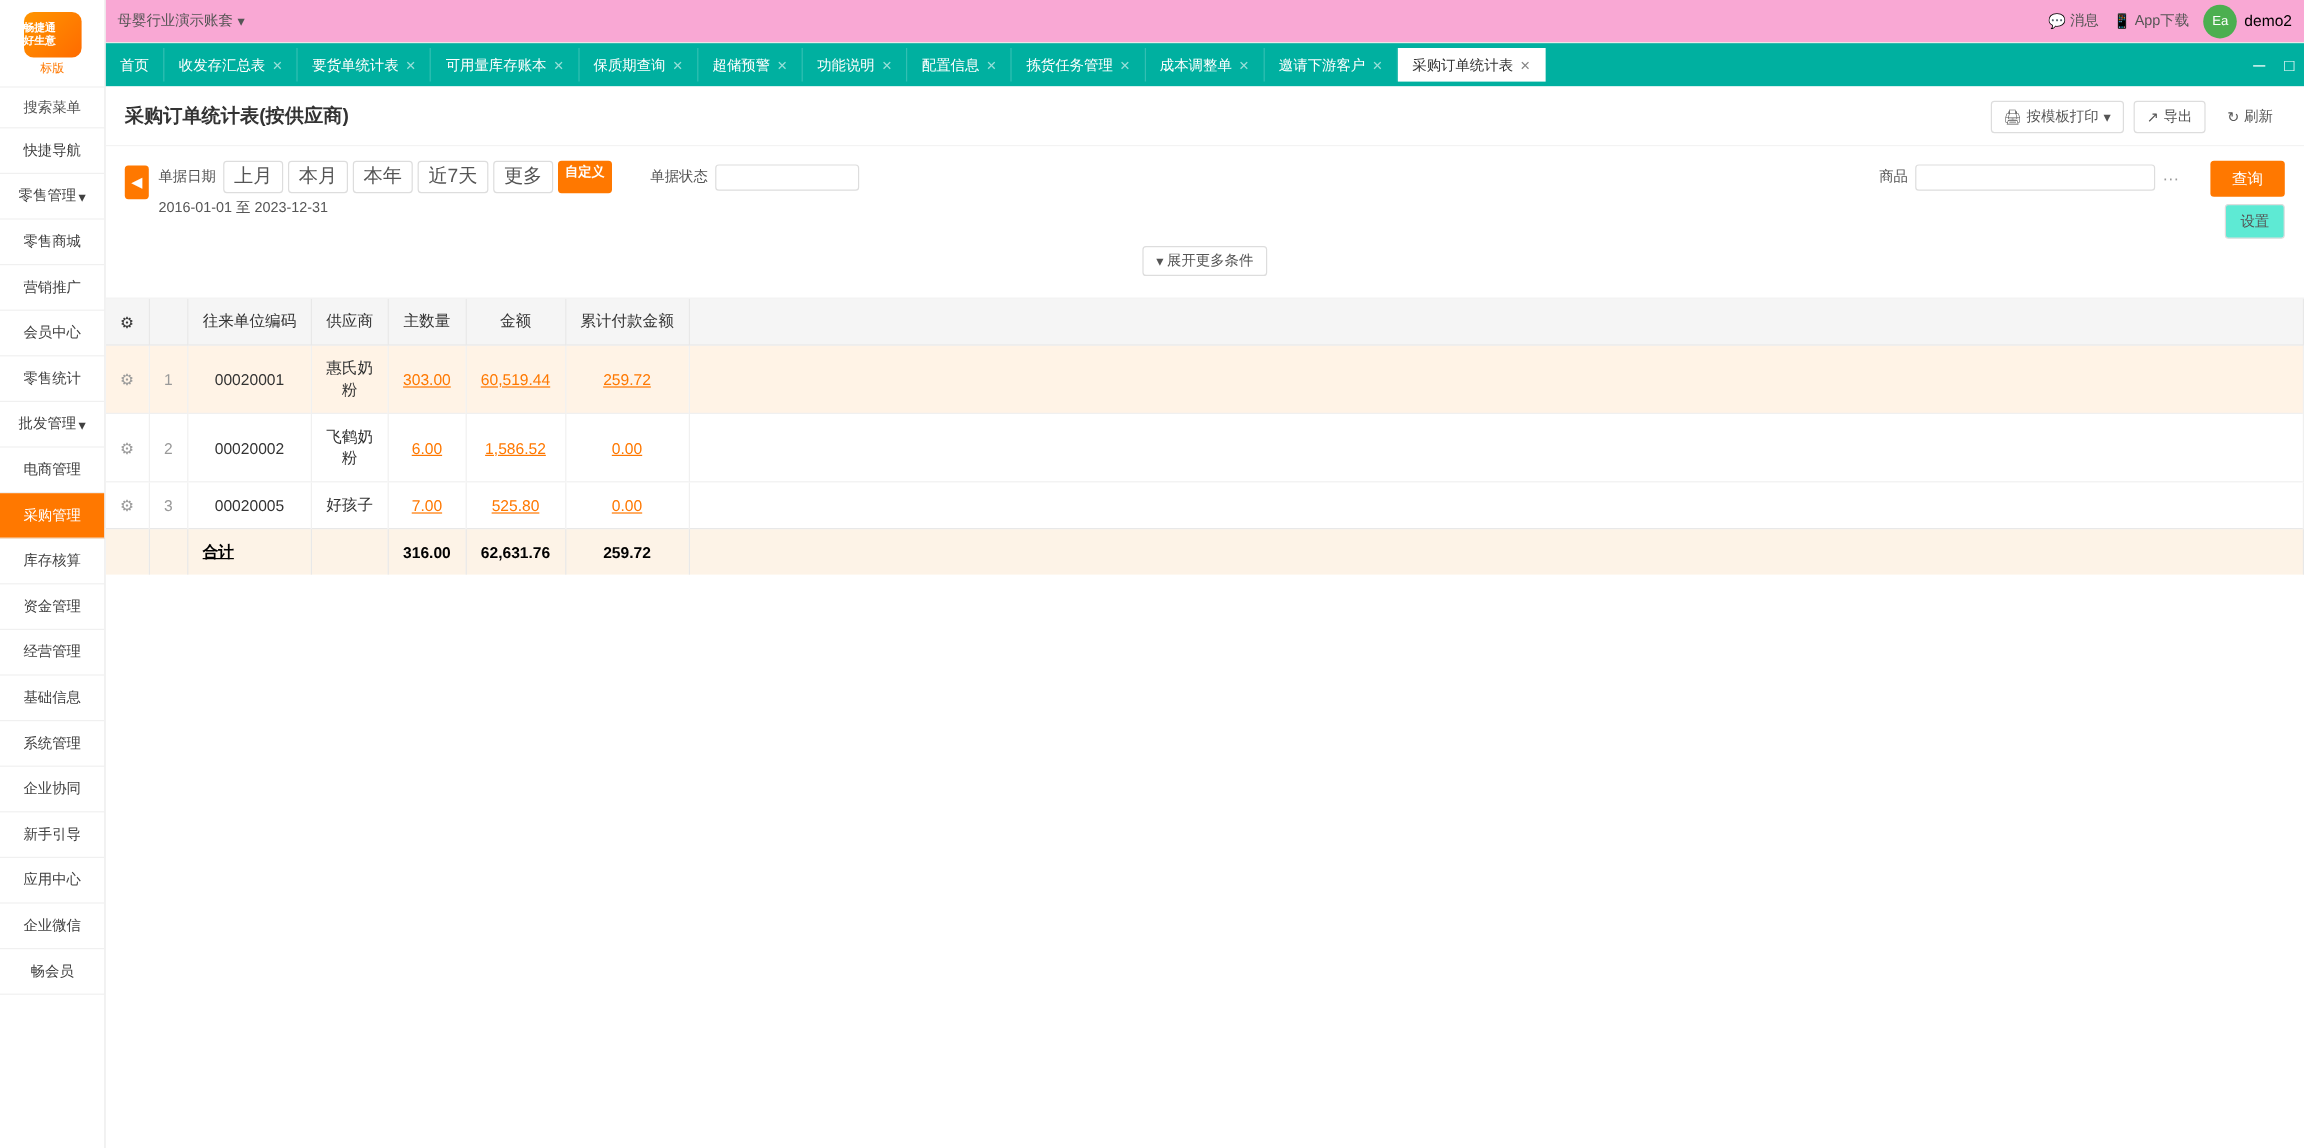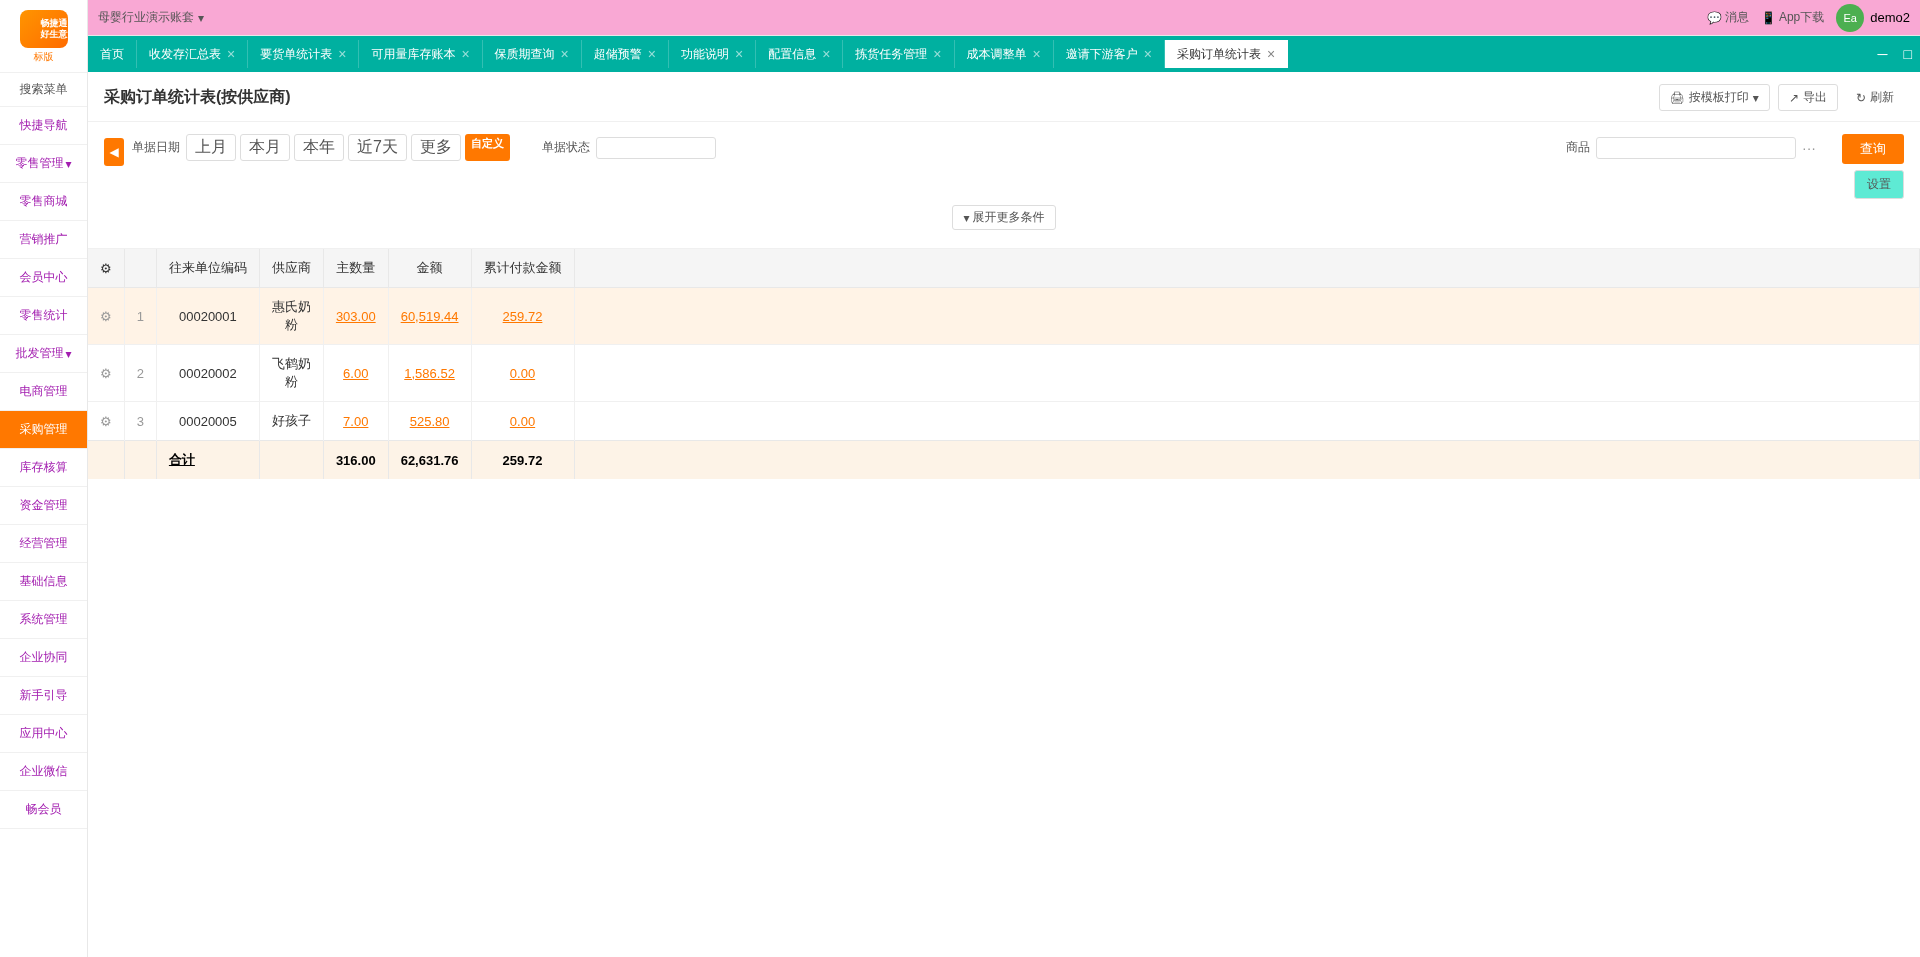--- a/index.html
+++ b/index.html
@@ -1,24 +1,24 @@
 <!DOCTYPE html>
 <html><head>
   <meta charset="utf-8">
   <style>
     * { box-sizing: border-box; margin: 0; padding: 0; }
     body { font-family: 'Microsoft YaHei', Arial, sans-serif; font-size: 13px; background: #f5f5f5; display: flex; height: 957px; overflow: hidden; }
 
     
     .sidebar { width: 88px; background: #fff; border-right: 1px solid #e8e8e8; display: flex; flex-direction: column; height: 100%; overflow-y: auto; }
     .sidebar-logo { display: flex; flex-direction: column; align-items: center; padding: 10px 5px 8px; border-bottom: 1px solid #f0f0f0; }
-    .sidebar-logo-img { width: 48px; height: 38px; background: linear-gradient(135deg, #ff9500, #ff6b00); border-radius: 8px; display: flex; align-items: center; justify-content: flex-end; color: white; font-size: 10px; font-weight: bold; }
+    .sidebar-logo-img { width: 48px; height: 38px; background: linear-gradient(135deg, #ff9500, #ff6b00); border-radius: 8px; display: flex; align-items: center; justify-content: flex-start; color: white; font-size: 10px; font-weight: bold; }
     .sidebar-logo-text { font-size: 10px; color: #ff7800; margin-top: 2px; }
     .sidebar-search { padding: 8px 6px; font-size: 12px; color: #555; text-align: center; cursor: pointer; border-bottom: 1px solid #f0f0f0; }
-    .sidebar-nav-item { padding: 10px 5px; text-align: center; cursor: pointer; font-size: 12px; color: #a21caf; border-bottom: 1px solid #f0f0f0; }
+    .sidebar-nav-item { padding: 10px 5px; text-align: center; cursor: pointer; font-size: 12px; color: #404040; border-bottom: 1px solid #f0f0f0; }
     .sidebar-nav-item.active { background: #ff7800; color: #fff; }
     .sidebar-nav-item-with-arrow { display: flex; align-items: center; justify-content: center; gap: 2px; }
 
     
     .main { flex: 1; display: flex; flex-direction: column; overflow: hidden; }
 
     
     .topbar { height: 36px; background: #f9a8d4; display: flex; align-items: center; padding: 0 10px; border-bottom: 1px solid #e8e8e8; gap: 8px; }
     .topbar-workspace { font-size: 12px; color: #555; flex: 1; display: flex; align-items: center; gap: 4px; }
     .topbar-actions { display: flex; align-items: center; gap: 12px; }
@@ -289,20 +289,23 @@
                 </div>
               </div>
             </div>
             <div style="display:flex; align-items:center; gap:6px; margin-left: 16px;">
               <span class="filter-label">商品</span>
               <input class="filter-input" style="width: 200px;">
               <span style="cursor:pointer; color:#999; font-size:14px;">···</span>
             </div>
           </div>
 
+          <div style="display:flex; align-items:center; gap:6px; margin-top:4px;">
+            <span class="filter-date-range">2016-01-01 至 2023-12-31</span>
+          </div>
         </div>
 
         <div class="filter-right-actions">
           <button class="query-btn">查询</button>
           <button class="setting-btn">设置</button>
         </div>
       </div>
 
       <div class="filter-expand-row">
         <button class="expand-more-btn">

